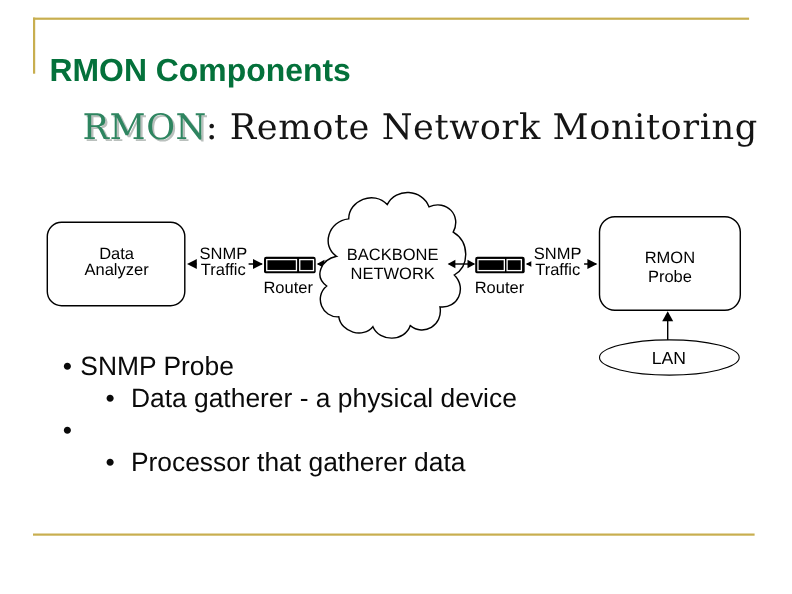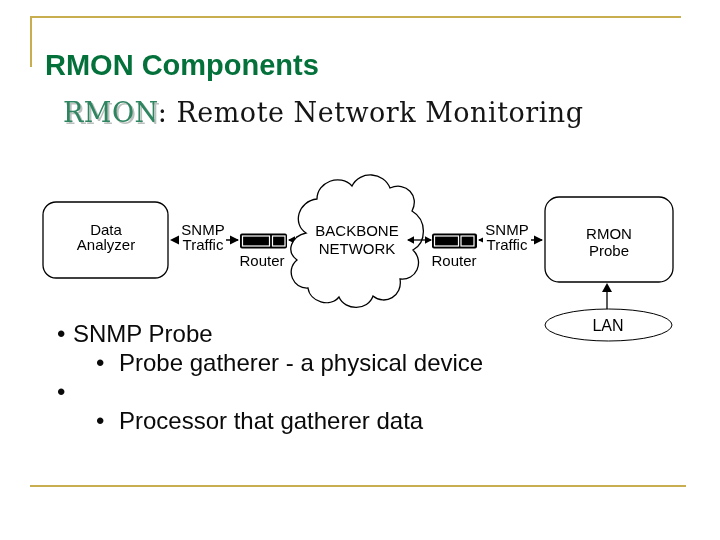--- a/index.html
+++ b/index.html
@@ -13,22 +13,22 @@
   .rule-left{left:30px;top:16px;width:2px;height:51px;}
   .rule-bottom{left:30px;top:485px;width:656px;height:2px;}
   
   .title{
     position:absolute;left:45px;top:26px;
     font-size:29px;font-weight:bold;color:#04713B;line-height:1.1;
     letter-spacing:0px;white-space:nowrap;margin-top:24px;
   }
   
   .subtitle{
-    position:absolute;left:63px;top:97px;
-    font-family:"DejaVu Serif",serif;font-size:27px;color:#151515;
+    position:absolute;left:75px;top:97px;
+    font-family:"DejaVu Serif",serif;font-size:32px;color:#151515;
     line-height:1.15;white-space:nowrap;letter-spacing:0.5px;
   }
   .subtitle .hl{color:#2E8560;text-shadow:2px 2px 0 rgba(130,140,135,0.55);}
   
   .diagram{position:absolute;left:0;top:0;width:720px;height:540px;}
   .diagram text{
     font-family:"Liberation Sans",sans-serif;font-size:15px;fill:#000;
     text-anchor:middle;
   }
   .diagram text.lan-label{font-size:16px;}
@@ -134,21 +134,21 @@
     <text x="608" y="331" class="lan-label">LAN</text>
   </svg>
 
   <div class="bullets">
     <div class="brow lvl1">
       <span class="marker">•</span>
       <span class="txt">SNMP Probe</span>
     </div>
     <div class="brow lvl2">
       <span class="marker">•</span>
-      <span class="txt">Probe gatherer - a physical device</span>
+      <span class="txt">Data gatherer - a physical device</span>
     </div>
     <div class="brow lvl1">
       <span class="marker">•</span>
     </div>
     <div class="brow lvl2">
       <span class="marker">•</span>
       <span class="txt">Processor that gatherer data</span>
     </div>
   </div>
 

